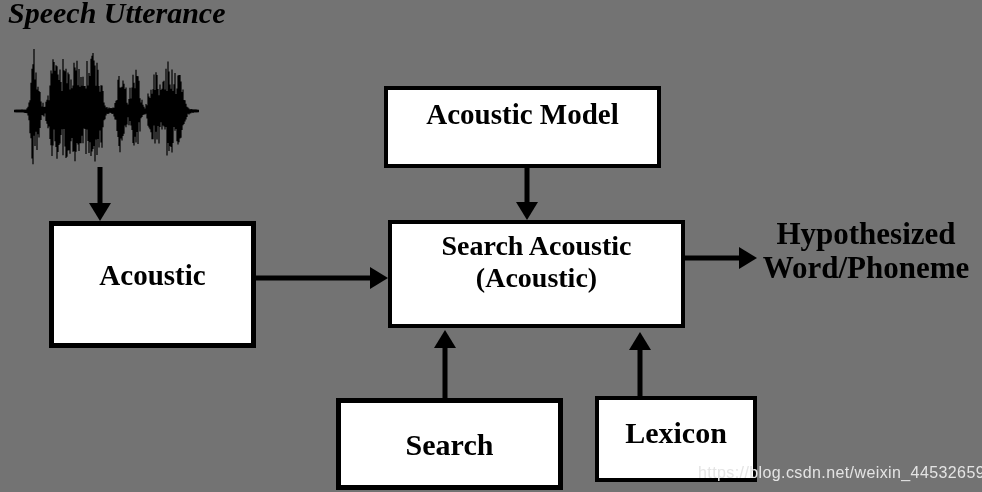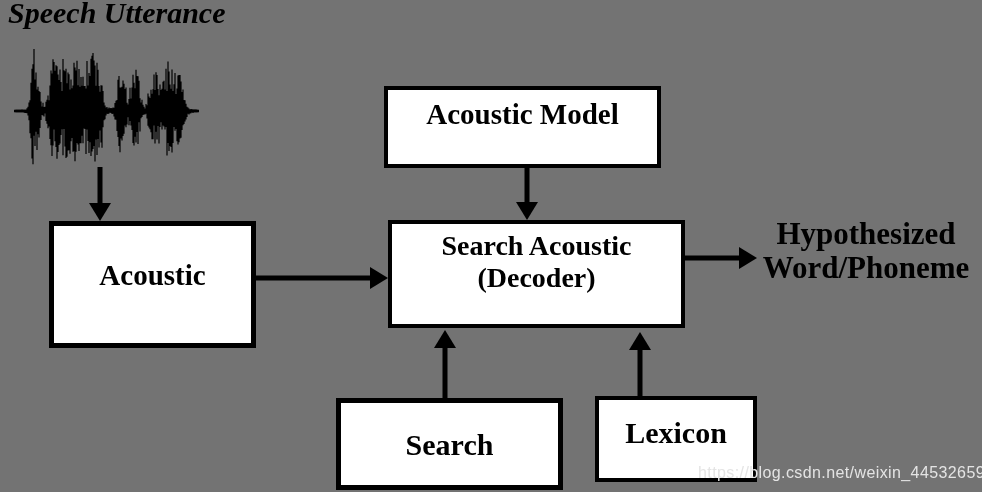--- a/index.html
+++ b/index.html
@@ -147,21 +147,21 @@
   <div class="box" id="box-frontend">
     <div>Acoustic</div>
   </div>
 
   <div class="box" id="box-acoustic-model">
     <div>Acoustic Model</div>
   </div>
 
   <div class="box" id="box-search">
     <div>Search Acoustic</div>
-    <div>(Decoder)</div>
+    <div>(Acoustic)</div>
   </div>
 
   <div class="box" id="box-language">
     <div>Search</div>
   </div>
 
   <div class="box" id="box-lexicon">
     <div>Lexicon</div>
   </div>
 

